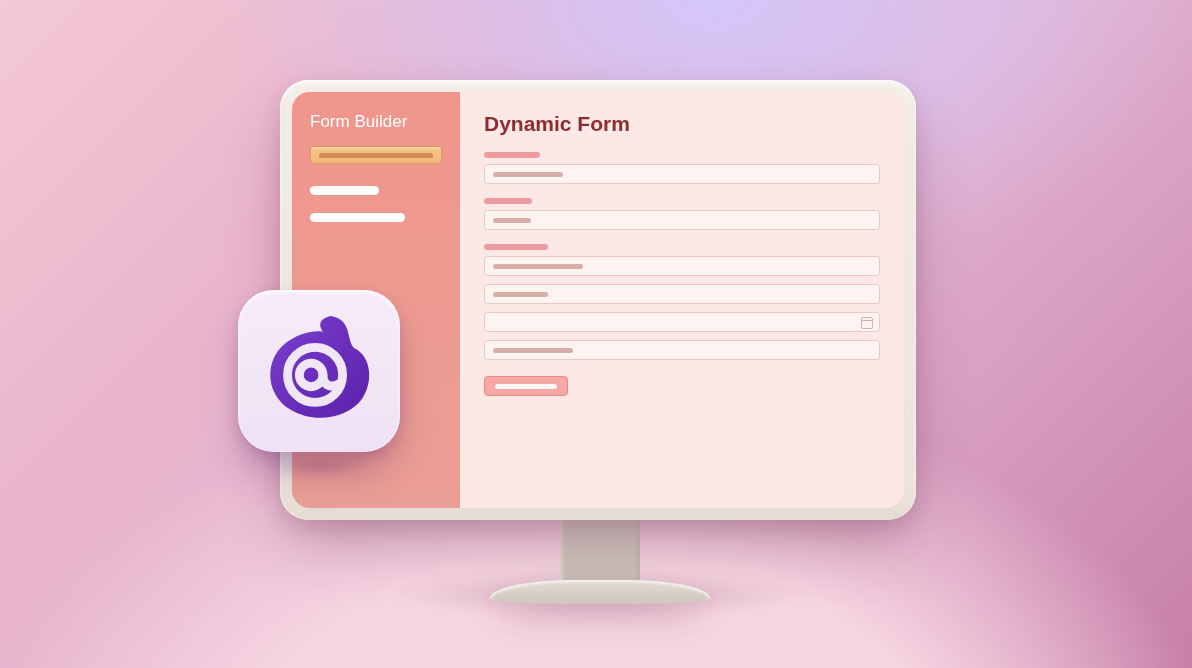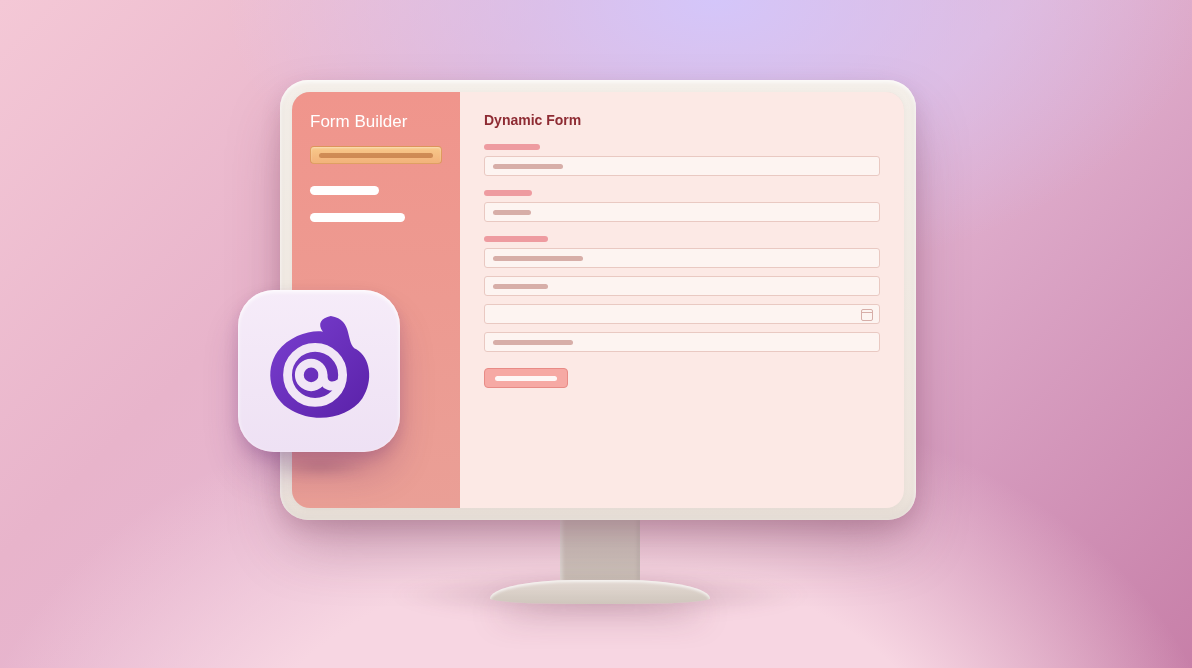--- a/index.html
+++ b/index.html
@@ -113,21 +113,21 @@
   .nav-item.plain.med  { width: 72%; }
 
   
   .main {
     flex: 1;
     background: #fce9e5;
     padding: 20px 24px 18px 24px;
     position: relative;
   }
   .main-title {
-    font-size: 14px;
+    font-size: 21px;
     font-weight: 700;
     color: #8e2b33;
     margin-bottom: 16px;
   }
   .field-group { margin-bottom: 14px; }
   .field-label {
     height: 6px;
     background: #ee9ba0;
     border-radius: 3px;
     margin-bottom: 6px;

